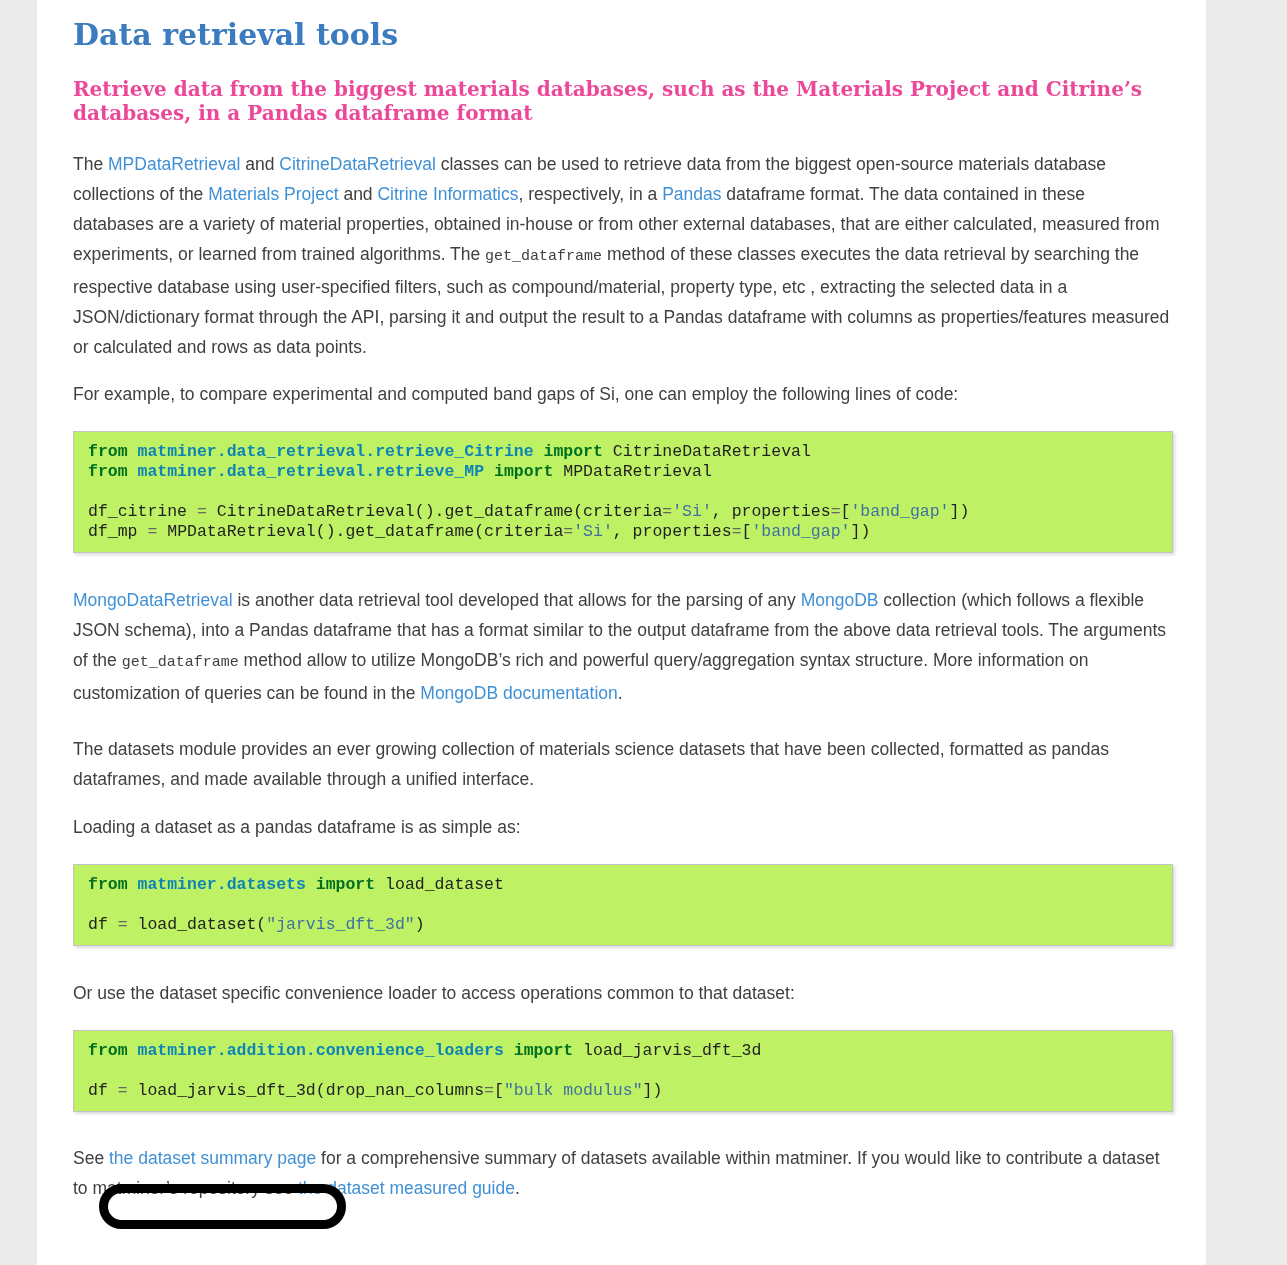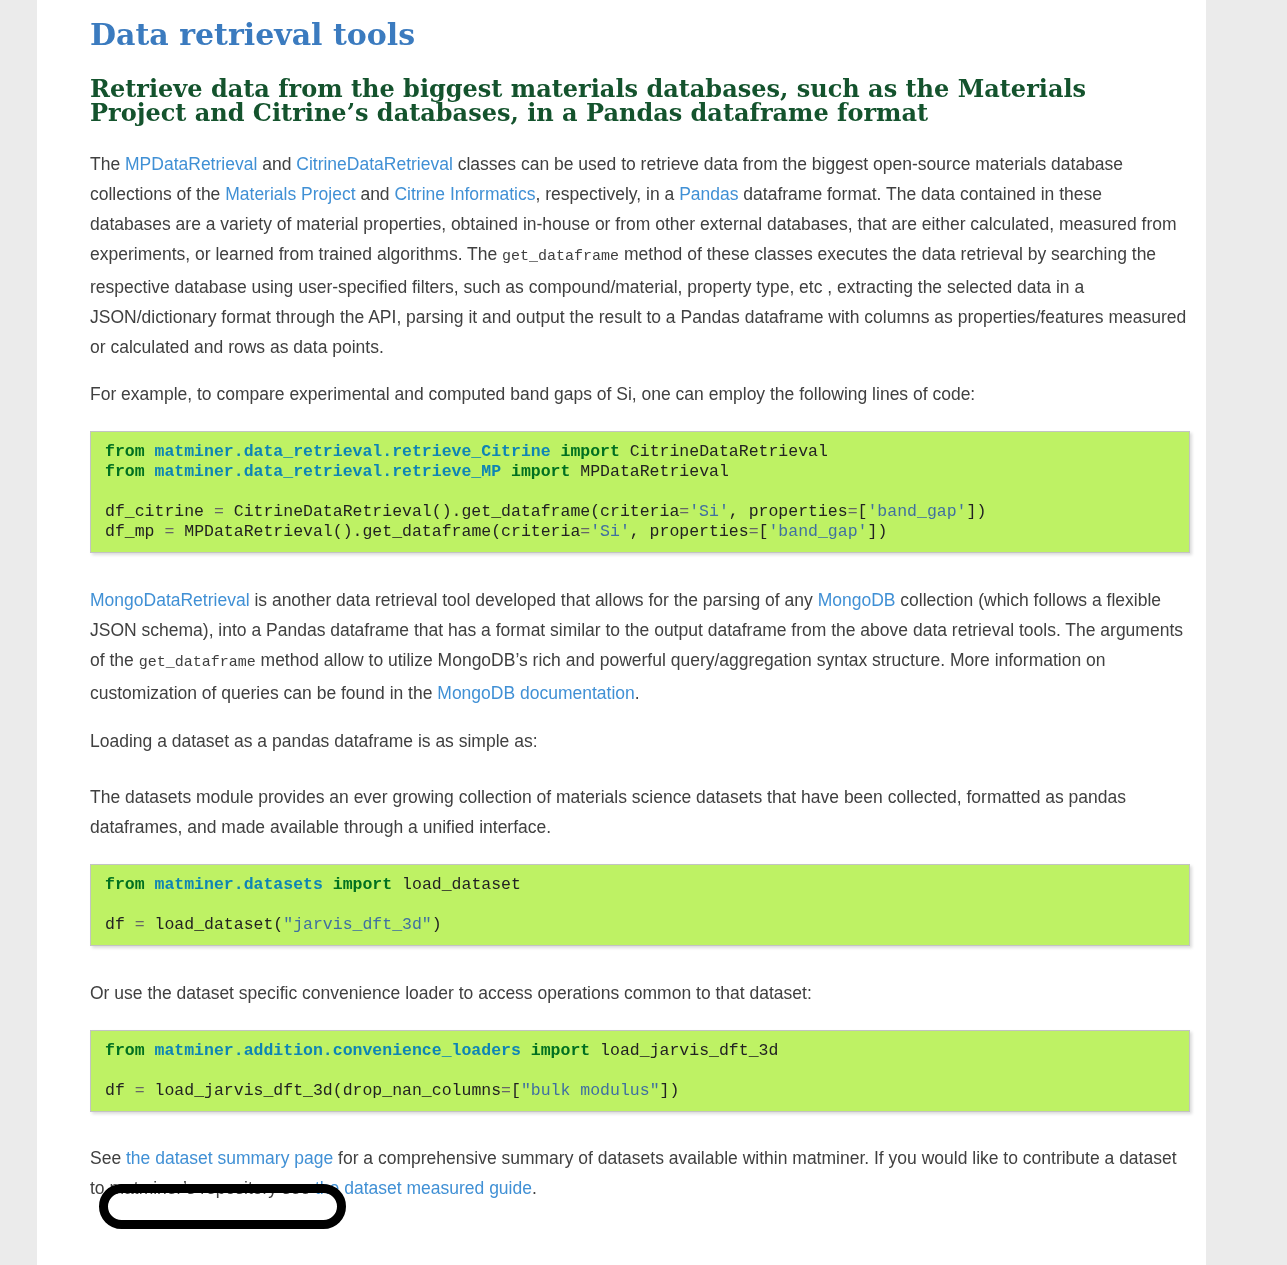--- a/index.html
+++ b/index.html
@@ -12,37 +12,37 @@
     overflow: hidden;
   }
   .card {
     position: absolute;
     left: 37px; top: 0;
     width: 1169px; height: 1265px;
     background: #ffffff;
   }
   .content {
     position: relative;
-    margin-left: 53px;
+    margin-left: 36px;
     width: 1100px;
   }
   h1.page-title {
     margin-top: 18px;
     font-family: "DejaVu Serif", serif;
     font-weight: bold;
     font-size: 30px;
     line-height: 34px;
     color: #3b7bbf;
   }
   h2.sub {
     font-family: "DejaVu Serif", serif;
     font-weight: bold;
-    font-size: 24px;
+    font-size: 20px;
     line-height: 24px;
-    color: #14532d;
+    color: #ec4899;
     width: 1095px;
   }
   .sub-1 { margin-top: 25px; }
   .sub-2 { margin-top: 15px; }
   p.body-p {
     font-size: 17.5px;
     line-height: 30px;
     width: 1097px;
     color: #404040;
   }
@@ -107,23 +107,23 @@
 
     <pre class="code-block cb-1"><span class="tok-k">from</span><span class="tok-p"> </span><span class="tok-n">matminer.data_retrieval.retrieve_Citrine</span><span class="tok-p"> </span><span class="tok-k">import</span><span class="tok-p"> CitrineDataRetrieval</span>
 <span class="tok-k">from</span><span class="tok-p"> </span><span class="tok-n">matminer.data_retrieval.retrieve_MP</span><span class="tok-p"> </span><span class="tok-k">import</span><span class="tok-p"> MPDataRetrieval</span>
 
 <span class="tok-p">df_citrine </span><span class="tok-o">=</span><span class="tok-p"> CitrineDataRetrieval().get_dataframe(criteria</span><span class="tok-o">=</span><span class="tok-s">'Si'</span><span class="tok-p">, properties</span><span class="tok-o">=</span><span class="tok-p">[</span><span class="tok-s">'band_gap'</span><span class="tok-p">])</span>
 <span class="tok-p">df_mp </span><span class="tok-o">=</span><span class="tok-p"> MPDataRetrieval().get_dataframe(criteria</span><span class="tok-o">=</span><span class="tok-s">'Si'</span><span class="tok-p">, properties</span><span class="tok-o">=</span><span class="tok-p">[</span><span class="tok-s">'band_gap'</span><span class="tok-p">])</span></pre>
 
     <p class="body-p p-mongo"><a class="lnk" href="#">MongoDataRetrieval</a><span> is another data retrieval tool developed that allows for the parsing of any </span><a class="lnk" href="#">MongoDB</a><span> collection (which follows a flexible JSON schema), into a Pandas dataframe that has a format similar to the output dataframe from the above data retrieval tools. The arguments of the </span><code class="icode">get_dataframe</code><span> method allow to utilize MongoDB’s rich and powerful query/aggregation syntax structure. More information on customization of queries can be found in the </span><a class="lnk" href="#">MongoDB documentation</a><span>.</span></p>
 
 
+    <p class="body-p p-module">The datasets module provides an ever growing collection of materials science datasets that have been collected, formatted as pandas dataframes, and made available through a unified interface.</p>
+
     <p class="body-p p-loading">Loading a dataset as a pandas dataframe is as simple as:</p>
-
-    <p class="body-p p-module">The datasets module provides an ever growing collection of materials science datasets that have been collected, formatted as pandas dataframes, and made available through a unified interface.</p>
 
     <pre class="code-block cb-2"><span class="tok-k">from</span><span class="tok-p"> </span><span class="tok-n">matminer.datasets</span><span class="tok-p"> </span><span class="tok-k">import</span><span class="tok-p"> load_dataset</span>
 
 <span class="tok-p">df </span><span class="tok-o">=</span><span class="tok-p"> load_dataset(</span><span class="tok-s">"jarvis_dft_3d"</span><span class="tok-p">)</span></pre>
 
     <p class="body-p p-conv">Or use the dataset specific convenience loader to access operations common to that dataset:</p>
 
     <pre class="code-block cb-3"><span class="tok-k">from</span><span class="tok-p"> </span><span class="tok-n">matminer.addition.convenience_loaders</span><span class="tok-p"> </span><span class="tok-k">import</span><span class="tok-p"> load_jarvis_dft_3d</span>
 
 <span class="tok-p">df </span><span class="tok-o">=</span><span class="tok-p"> load_jarvis_dft_3d(drop_nan_columns</span><span class="tok-o">=</span><span class="tok-p">[</span><span class="tok-s">"bulk modulus"</span><span class="tok-p">])</span></pre>

